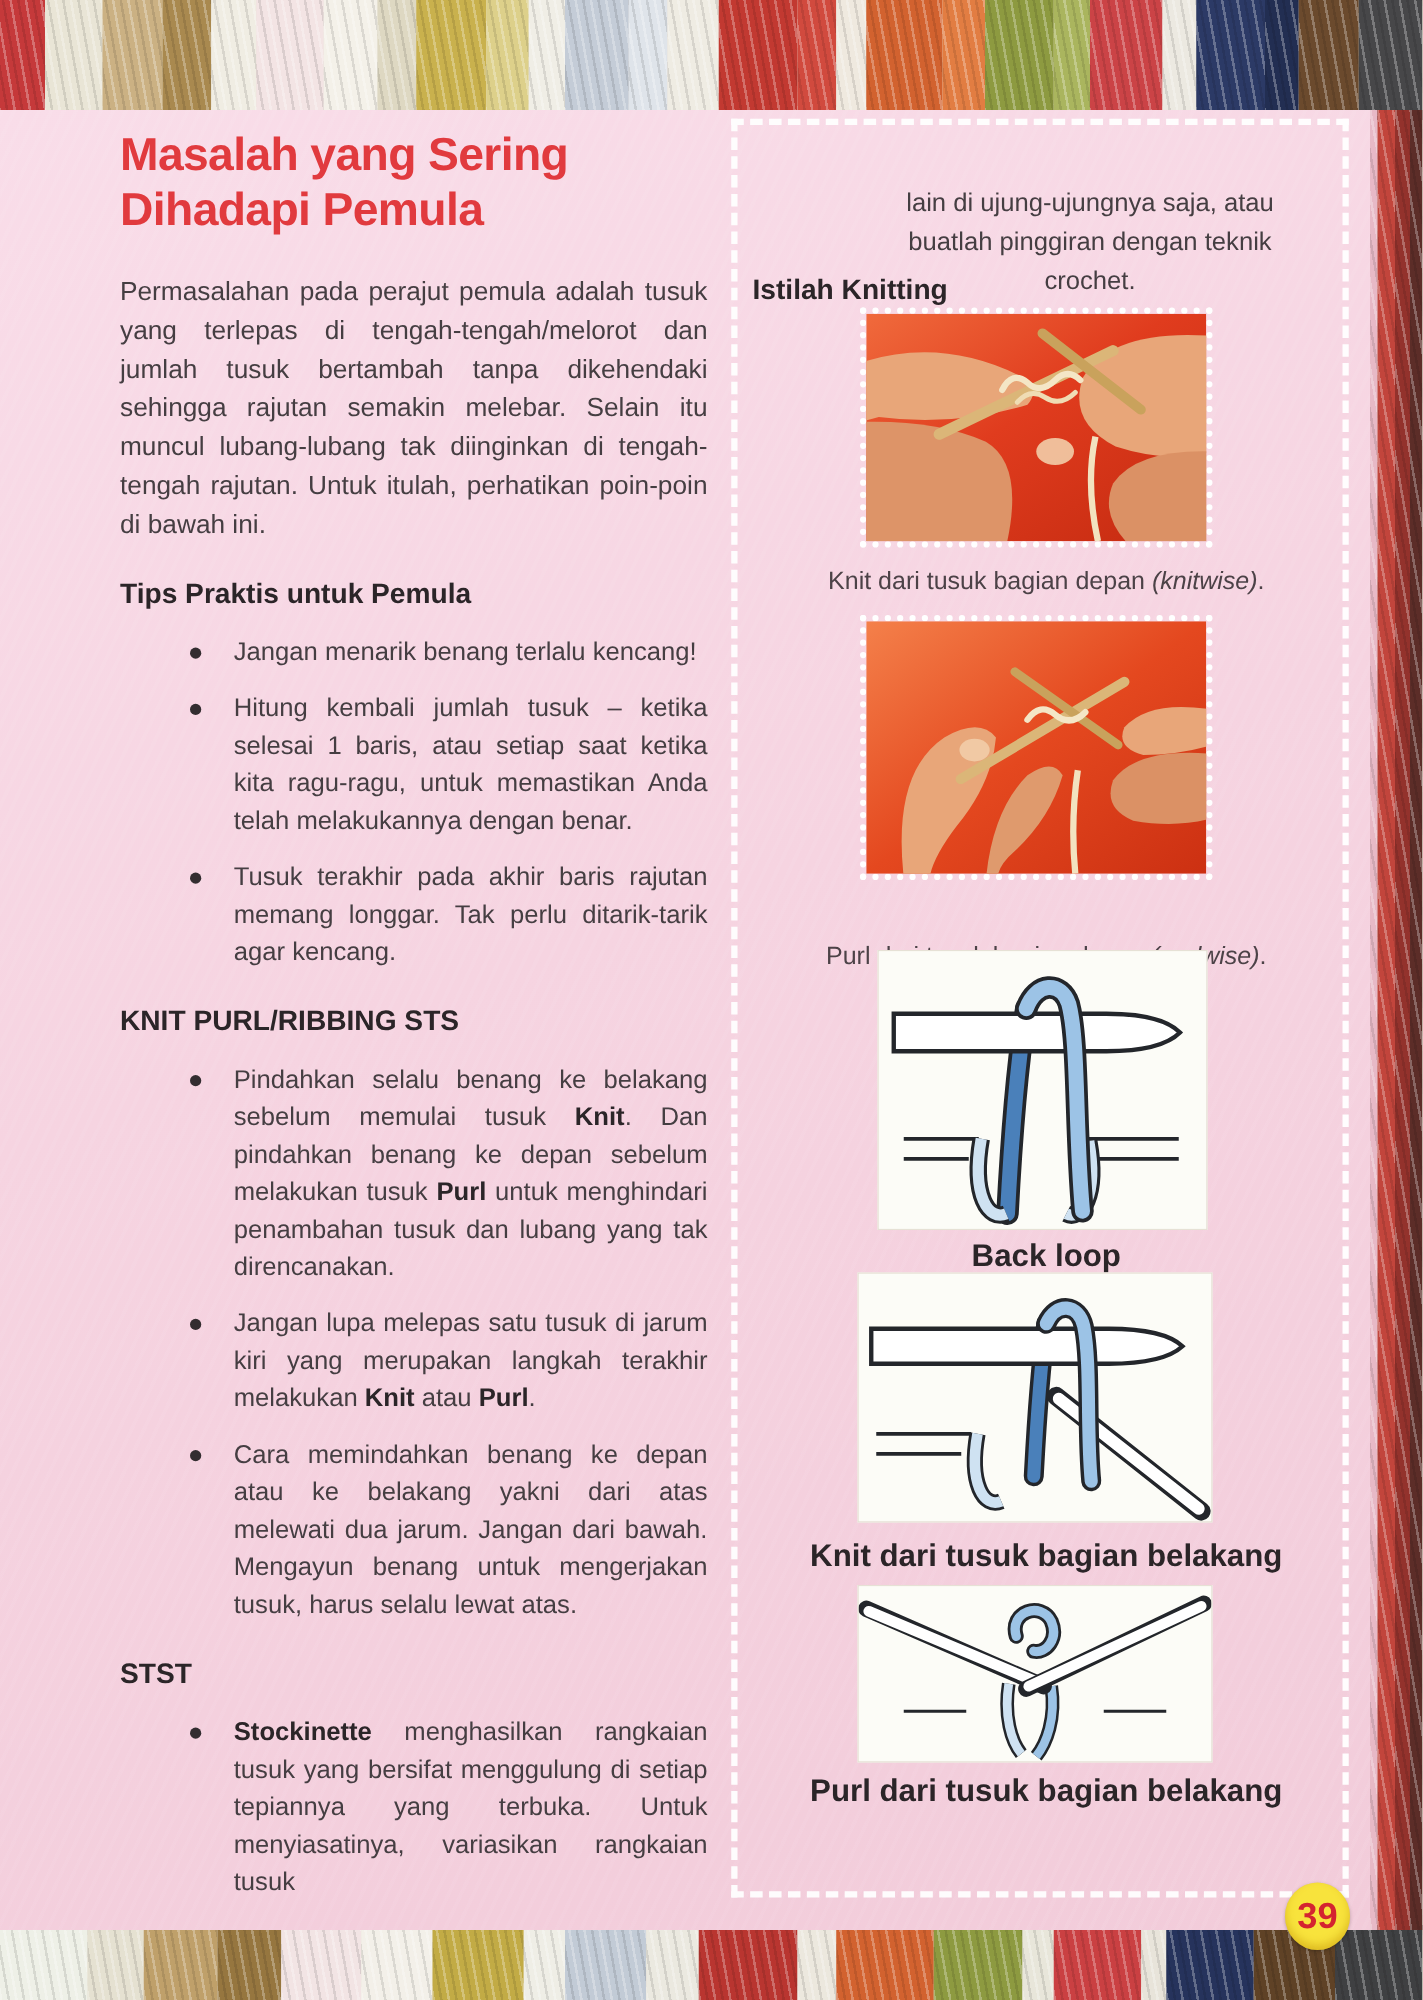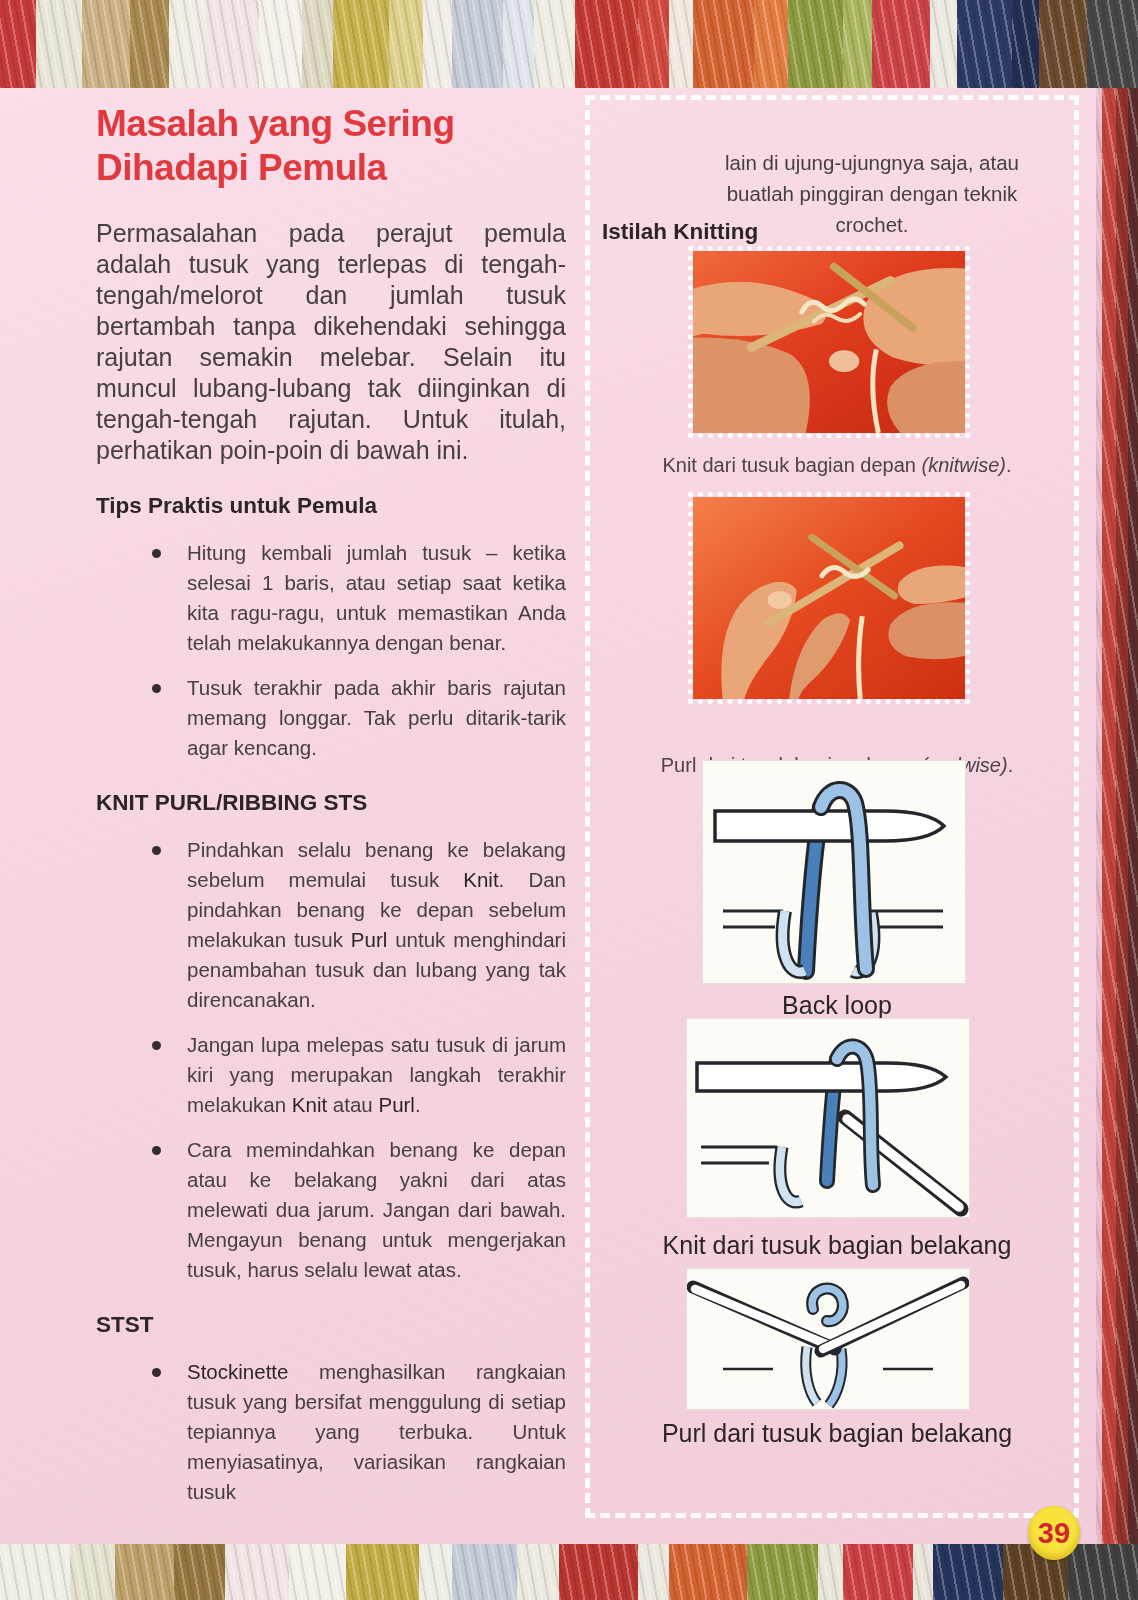--- a/index.html
+++ b/index.html
@@ -26,27 +26,27 @@
   .page::after{
     content:"";position:absolute;inset:0;pointer-events:none;
     background-image:repeating-linear-gradient(115deg,rgba(255,255,255,.05) 0 3px,rgba(0,0,0,0) 3px 9px);
   }
   
   .left-col{position:absolute;left:96px;top:14px;width:470px;z-index:2;}
   .title{
     color:var(--title-red,#e13a3e);font-size:37px;line-height:44px;font-weight:bold;
     letter-spacing:-.5px;margin-bottom:28px;
   }
-  .intro{font-size:25px;line-height:31px;text-align:justify;color:var(--text,#453e42);}
+  .intro{font-size:21px;line-height:31px;text-align:justify;color:var(--text,#453e42);}
   .sec-heading{font-size:22.5px;font-weight:bold;color:#2b2528;margin:27px 0 19px;}
   ul.bullets{margin:0;padding:0 0 0 56px;list-style:none;}
   .bullet-item{display:flex;margin-bottom:15px;}
   .dot{flex:0 0 9px;width:9px;height:9px;border-radius:50%;background:#332d30;margin:11px 26px 0 0;}
   .btext{font-size:20.5px;line-height:30px;text-align:justify;color:var(--text,#453e42);flex:1;}
-  .rb{font-weight:normal;color:#2b2528;}
+  .rb{font-weight:bold;color:#2b2528;}
   .ri{font-style:italic;}
   
   .istilah-box{
     position:absolute;left:585px;top:7px;width:494px;height:1423px;
     border:5px dashed rgba(255,255,255,.95);box-sizing:border-box;z-index:2;
   }
   .box-intro{position:absolute;left:102px;top:26px;width:360px;font-size:20.5px;line-height:31px;color:var(--text,#453e42);text-align:center;}
   .box-heading{position:absolute;left:12px;top:100px;font-size:22.5px;font-weight:bold;color:#2b2528;}
   .figure{position:absolute;box-sizing:border-box;}
   .photo-frame{border:5px dotted #fff;}
@@ -134,20 +134,24 @@
     <div class="title">
       <div>Masalah yang Sering</div>
       <div>Dihadapi Pemula</div>
     </div>
     <p class="intro">Permasalahan pada perajut pemula adalah tusuk yang terlepas di tengah-tengah/melorot dan jumlah tusuk bertambah tanpa dikehendaki sehingga rajutan semakin melebar. Selain itu muncul lubang-lubang tak diinginkan di tengah-tengah rajutan. Untuk itulah, perhatikan poin-poin di bawah ini.</p>
 
     <h2 class="sec-heading">Tips Praktis untuk Pemula</h2>
     <ul class="bullets">
         <li class="bullet-item">
           <span class="dot"></span>
+          <span class="btext">Jangan menarik benang terlalu kencang!</span>
+        </li>
+        <li class="bullet-item">
+          <span class="dot"></span>
           <span class="btext">Hitung kembali jumlah tusuk – ketika selesai 1 baris, atau setiap saat ketika kita ragu-ragu, untuk memastikan Anda telah melakukannya dengan benar.</span>
         </li>
         <li class="bullet-item">
           <span class="dot"></span>
           <span class="btext">Tusuk terakhir pada akhir baris rajutan memang longgar. Tak perlu ditarik-tarik agar kencang.</span>
         </li>
       </ul>
 
     <h2 class="sec-heading">KNIT PURL/RIBBING STS</h2>
     <ul class="bullets">

